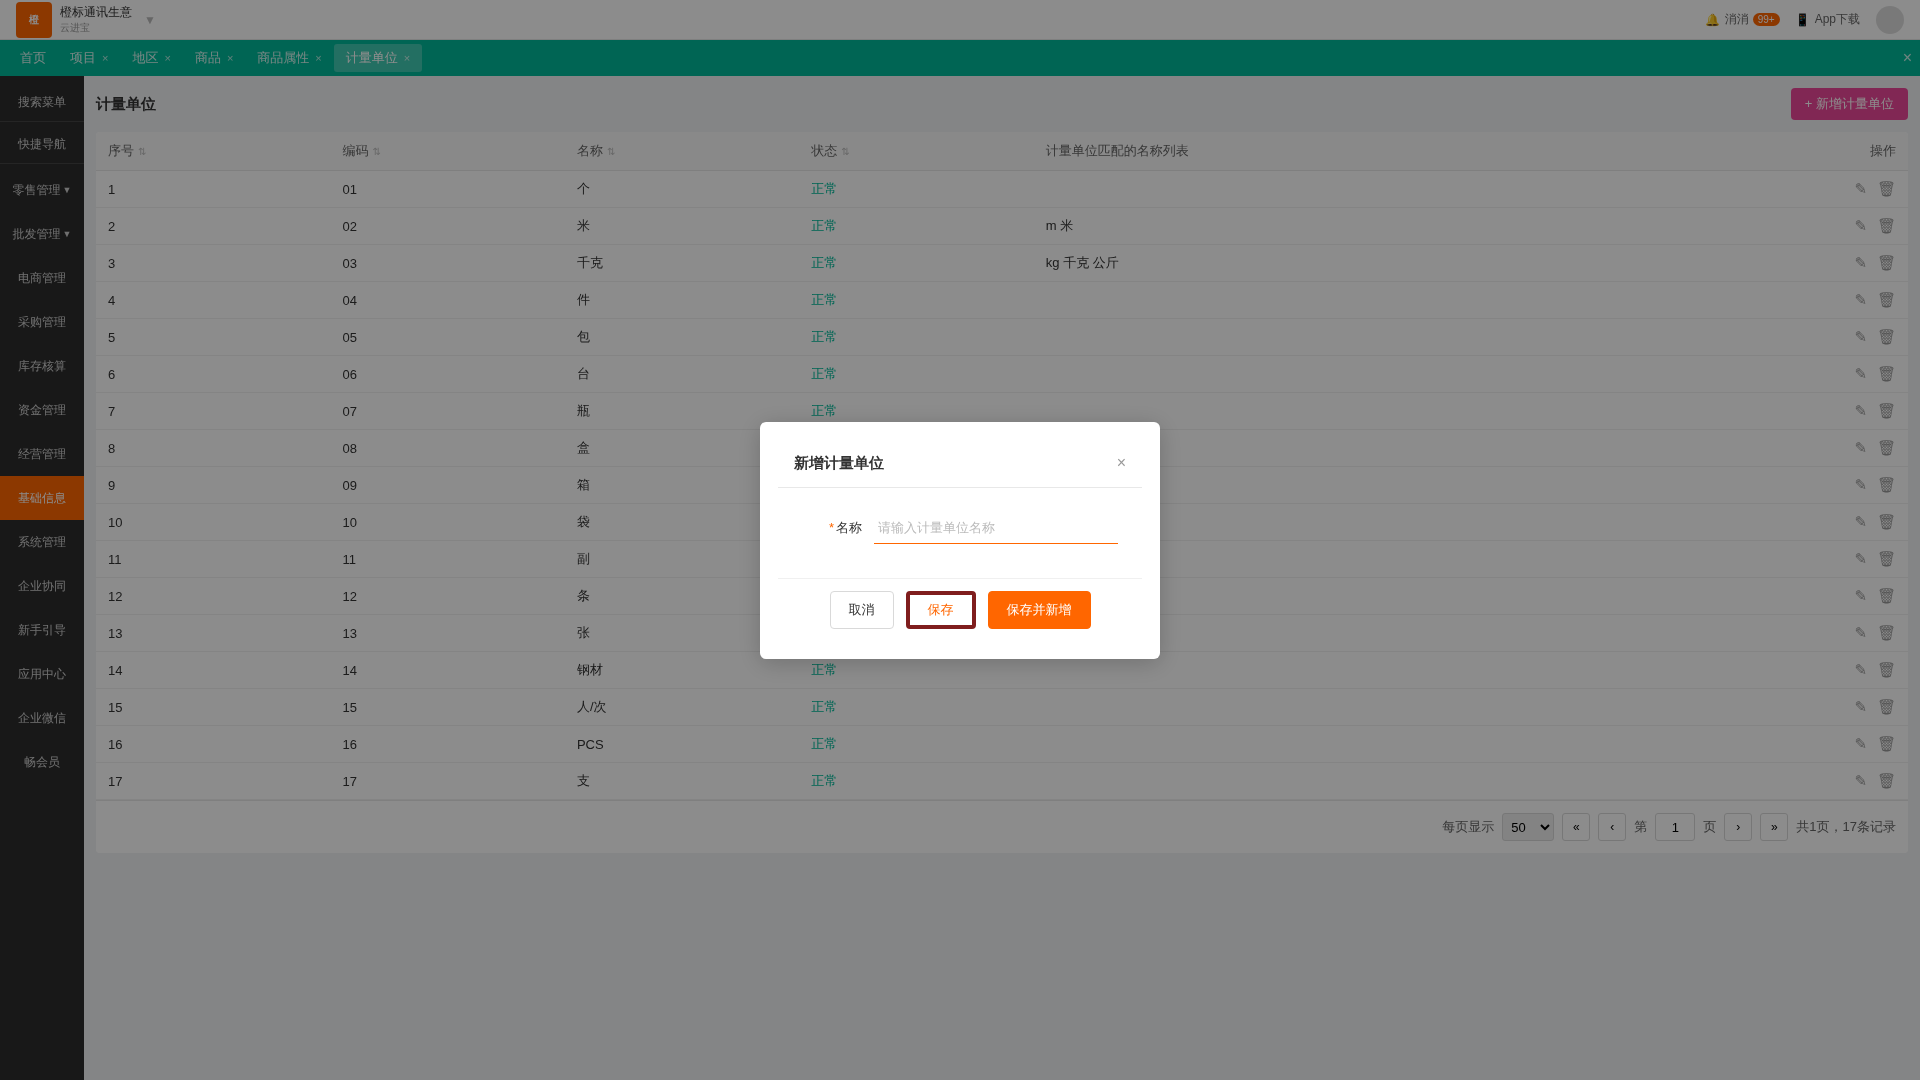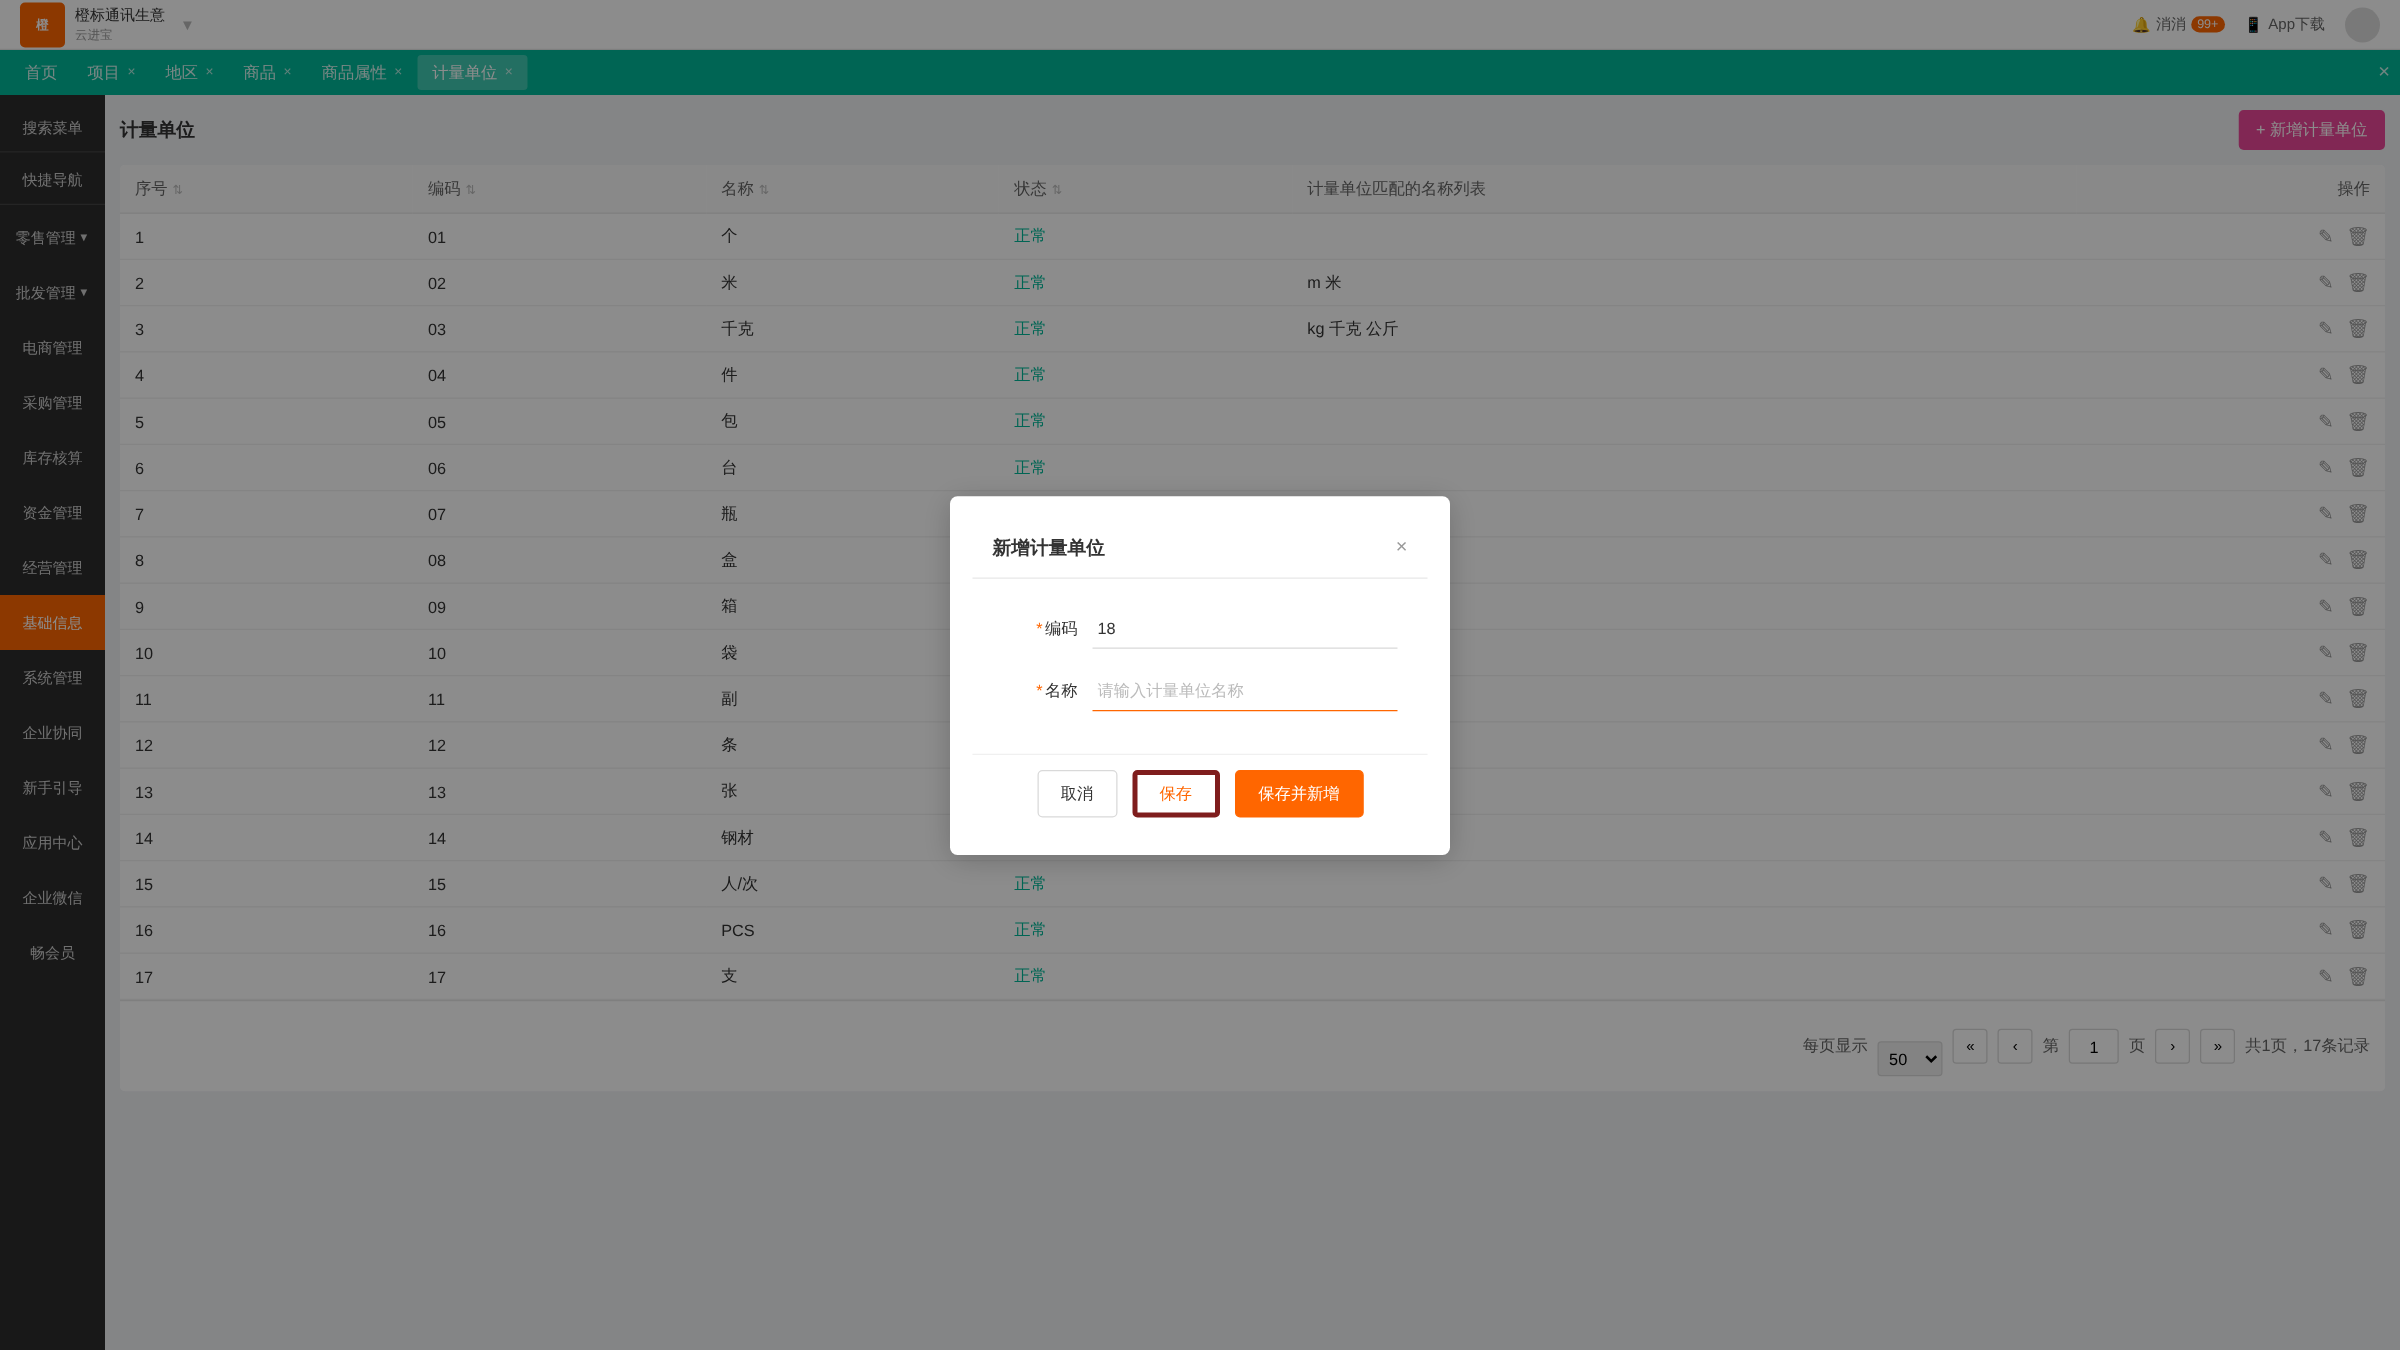--- a/index.html
+++ b/index.html
@@ -242,21 +242,20 @@
       border-radius: 3px;
       text-align: center;
       font-size: 13px;
     }
     .page-size-select {
       height: 28px;
       border: 1px solid #d9d9d9;
       border-radius: 3px;
       padding: 0 4px;
       font-size: 13px;
-      margin-top: 20px;
     }
 
     
     .modal-overlay {
       position: fixed;
       top: 0; left: 0;
       width: 1920px; height: 1080px;
       background: rgba(0,0,0,0.45);
       display: flex;
       align-items: center;
@@ -730,26 +729,20 @@
 
 <div class="modal-overlay">
   <div class="modal">
     <div class="modal-header">
       <span class="modal-title">新增计量单位</span>
       <span class="modal-close">×</span>
     </div>
     <div class="modal-body">
       <div class="form-row">
         <label class="form-label">
-          <span class="required">*</span><span>编码</span>
-        </label>
-        <input class="form-input" type="text" value="18" style="">
-      </div>
-      <div class="form-row">
-        <label class="form-label">
           <span class="required">*</span><span>名称</span>
         </label>
         <input class="form-input focused" type="text" placeholder="请输入计量单位名称" style="">
       </div>
     </div>
     <div class="modal-footer">
       <button class="btn-cancel">取消</button>
       <button class="btn-save">保存</button>
       <button class="btn-save-add">保存并新增</button>
     </div>

